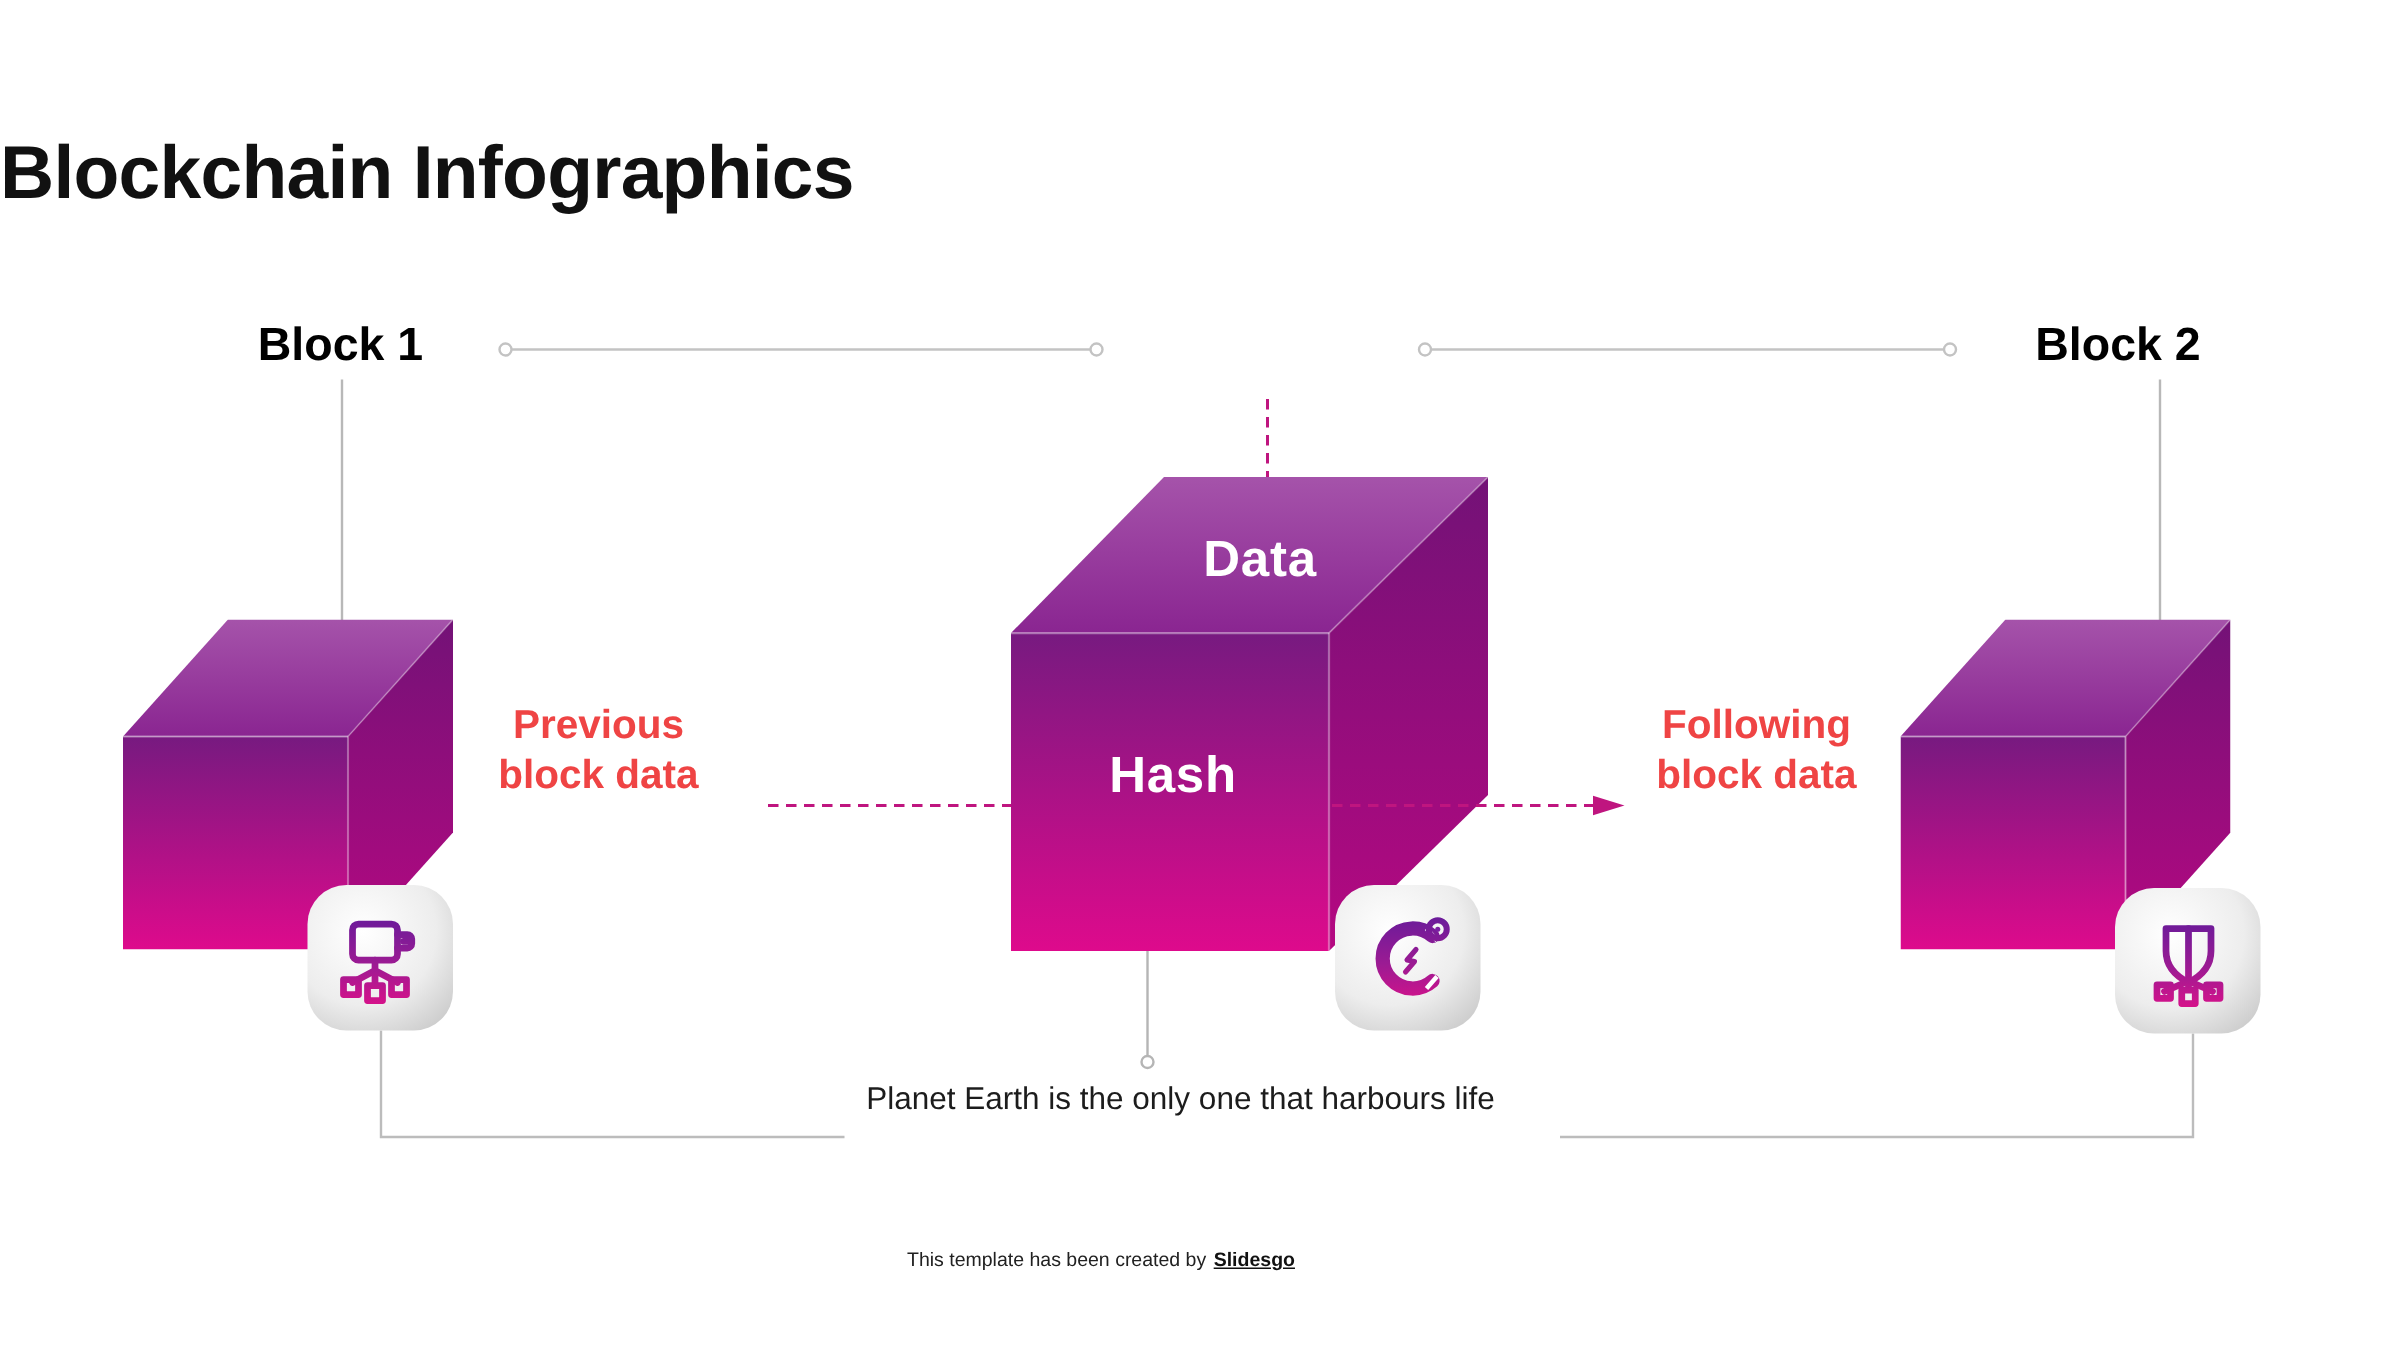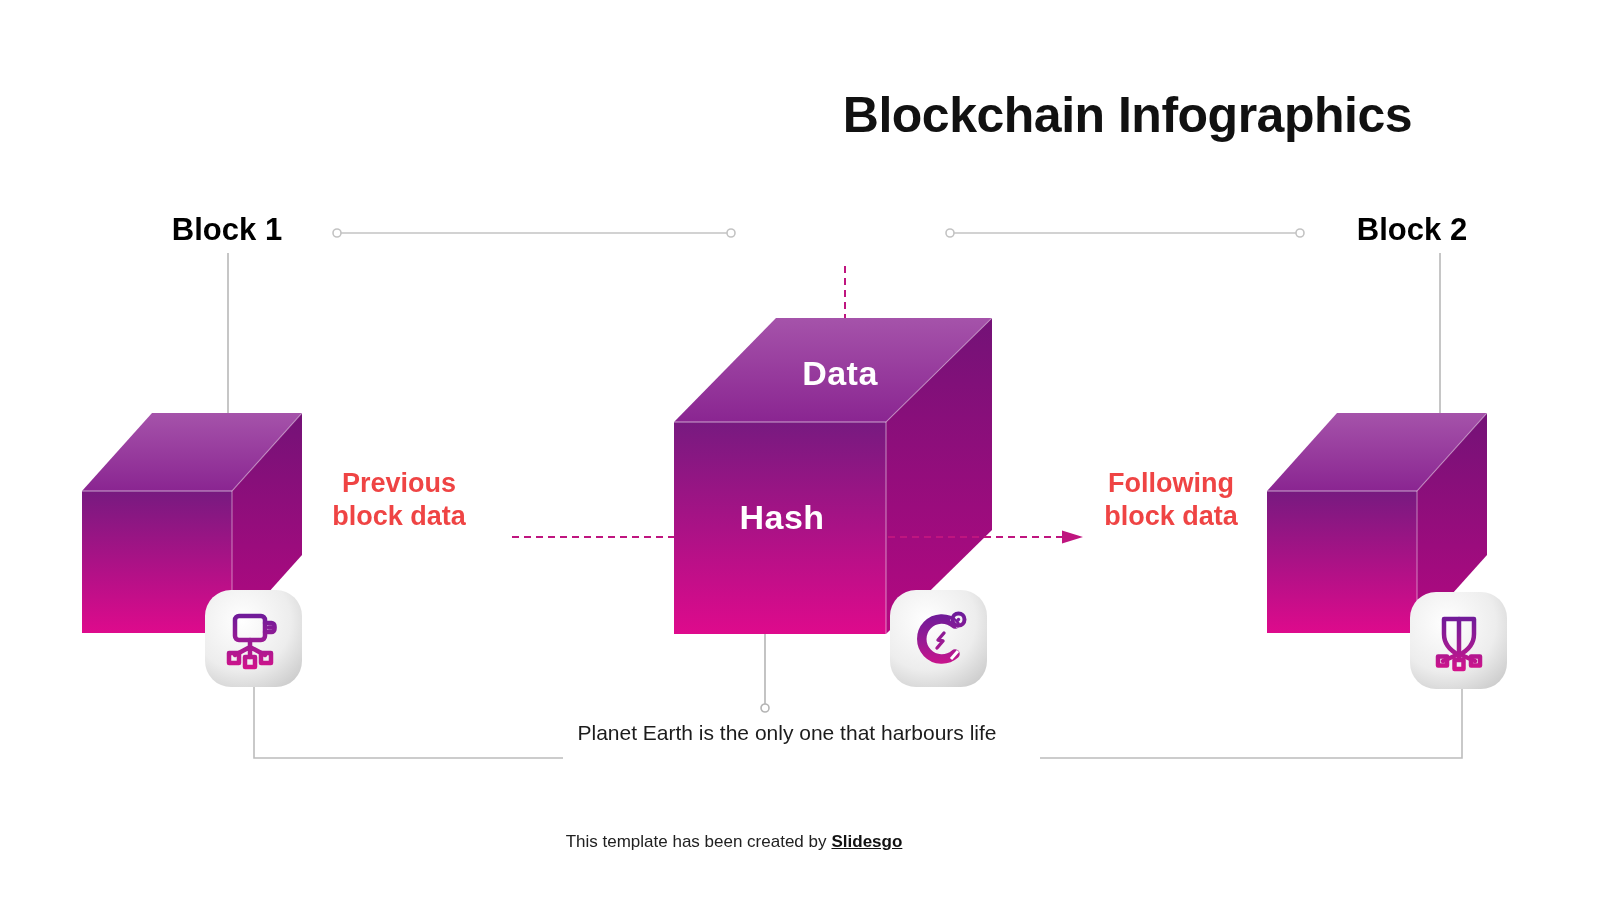--- a/index.html
+++ b/index.html
@@ -2,38 +2,38 @@
 <html><head>
 <meta charset="utf-8">
 <style>
   html,body{margin:0;padding:0;background:#ffffff;}
   .slide{
     position:relative;width:1600px;height:900px;background:#ffffff;overflow:hidden;
     font-family:"Liberation Sans", sans-serif;color:#111;
   }
   .abs{position:absolute;}
   .title{
-    left:0;top:86px;width:1412px;text-align:right;
+    left:0;top:86px;width:1412px;text-align:left;
     font-size:50px;font-weight:800;letter-spacing:-0.5px;color:#111;z-index:5;
   }
   .block-label{
     top:212px;width:220px;text-align:center;font-size:31px;font-weight:700;color:#000000;z-index:5;
   }
   .cube-face-label{
     text-align:center;color:#ffffff;font-size:34px;font-weight:700;z-index:5;letter-spacing:0.5px;
   }
   .side-note{
     top:467px;width:190px;text-align:center;font-size:27px;font-weight:700;line-height:33px;color:#ef4444;z-index:5;
   }
   .caption{
     left:562px;top:716px;width:450px;text-align:center;font-size:21px;font-weight:400;
     line-height:34px;color:#1c1c1c;z-index:5;
   }
   .footer{
-    left:0;top:832px;width:1468px;text-align:center;font-size:17px;color:#212121;z-index:5;
+    left:0;top:832px;width:1468px;text-align:center;font-size:13px;color:#212121;z-index:5;
   }
   .footer .brand{font-weight:700;text-decoration:underline;color:#111;}
   .footer .prefix{margin-right:5px;}
   .icon-tile{
     width:97px;height:97px;border-radius:26px;z-index:4;
     background:radial-gradient(circle at 38% 32%, #ffffff 0%, #ededed 55%, #c2c2c2 100%);
     display:flex;align-items:center;justify-content:center;
   }
   svg{display:block;}
   .layer{left:0;top:0;z-index:1;pointer-events:none;}

